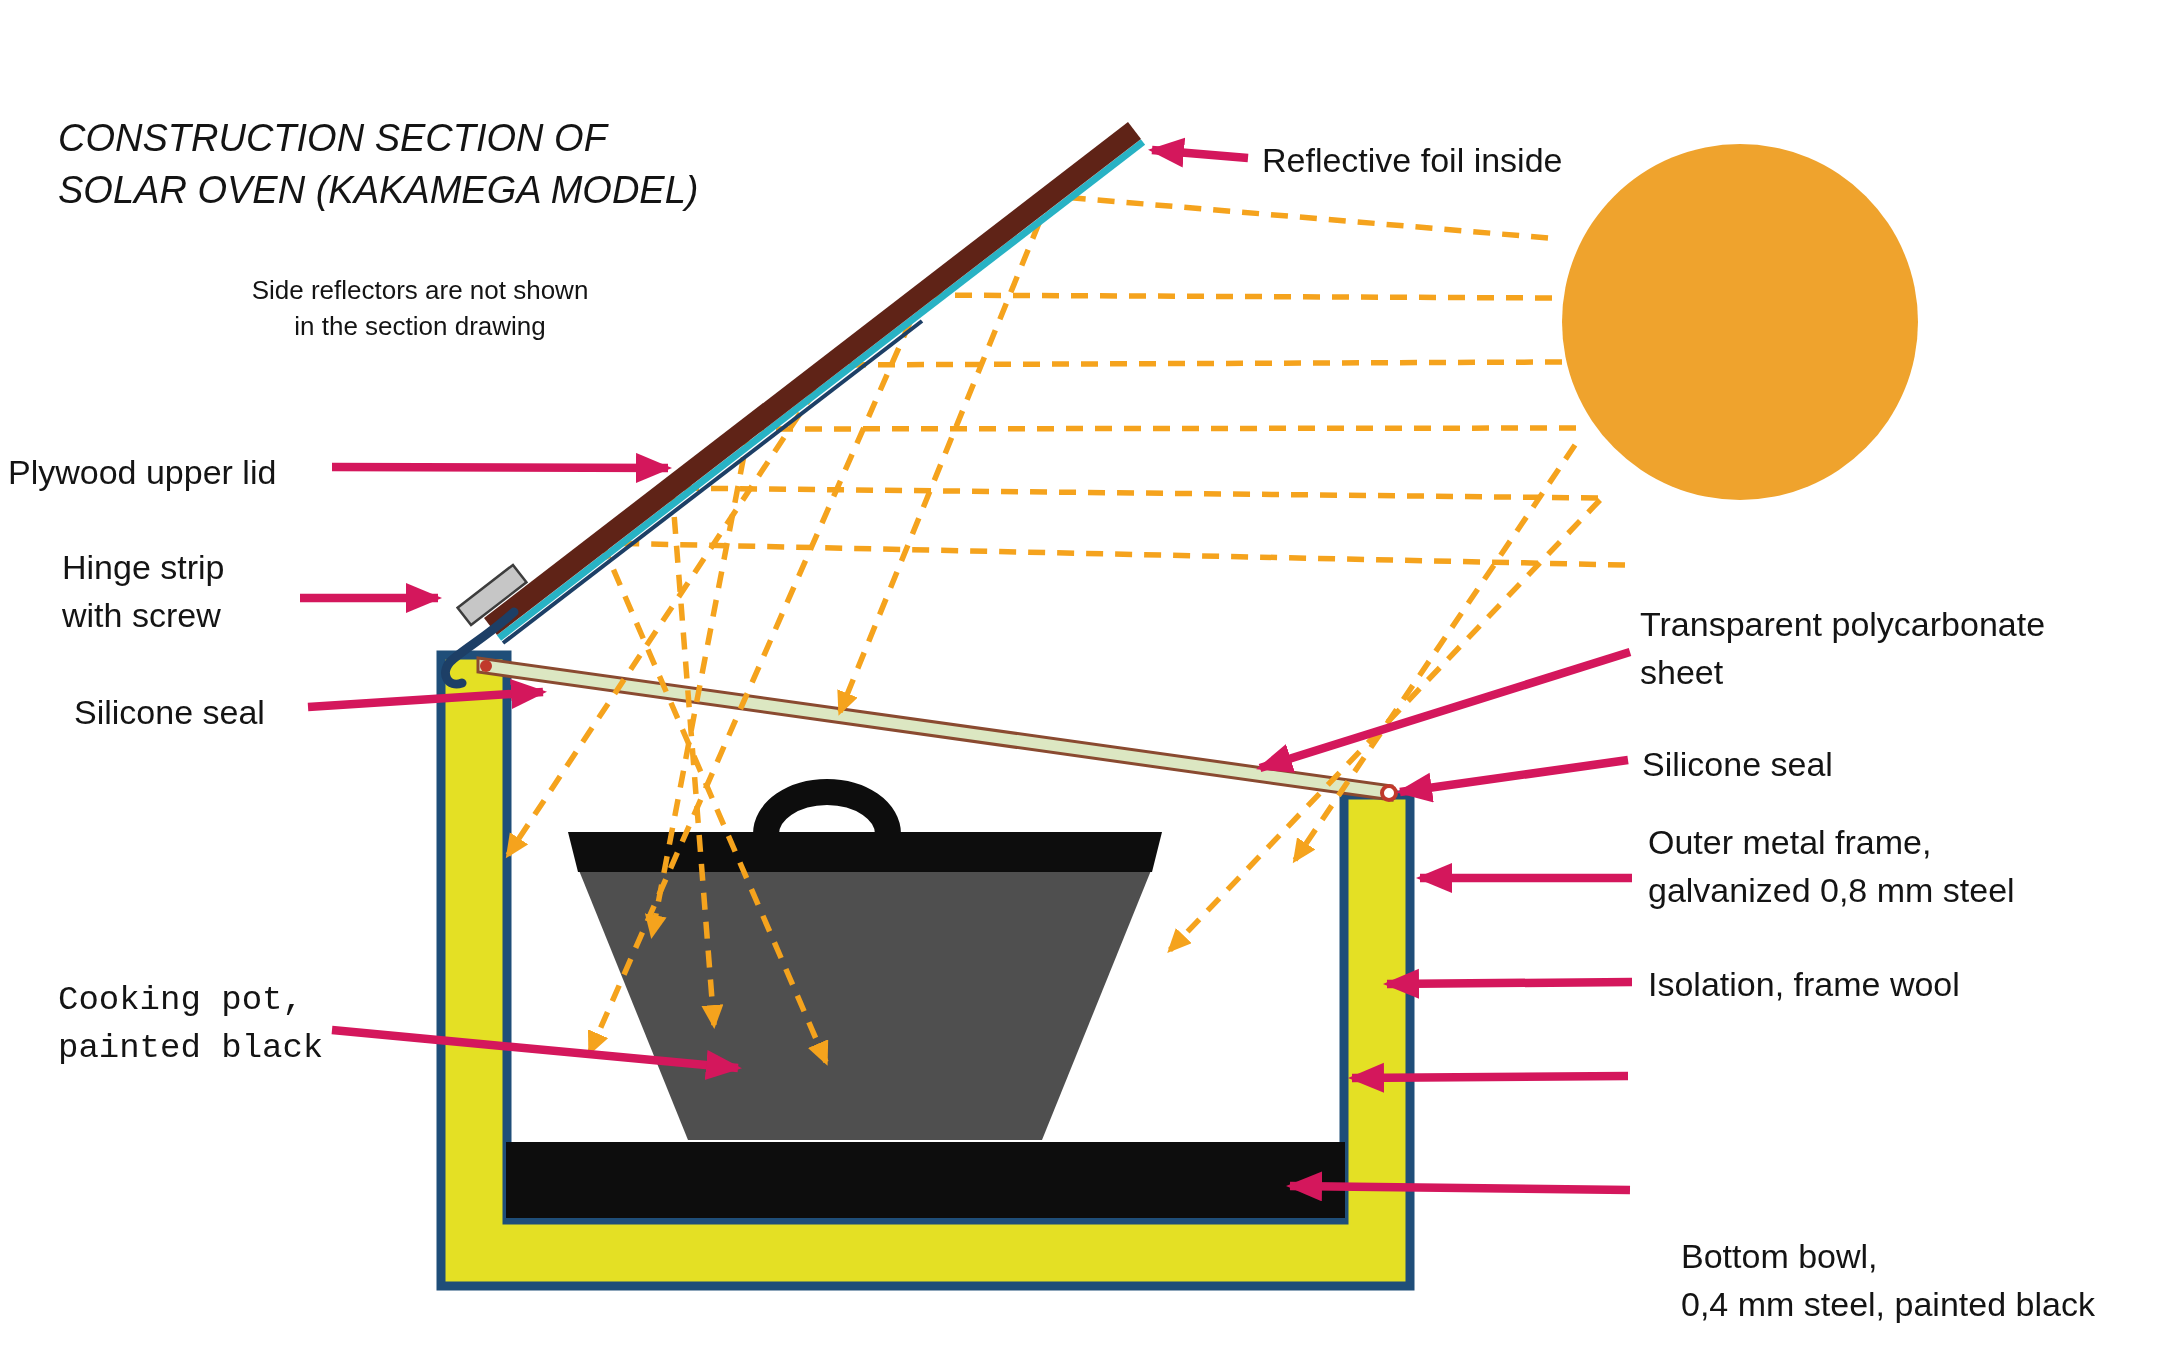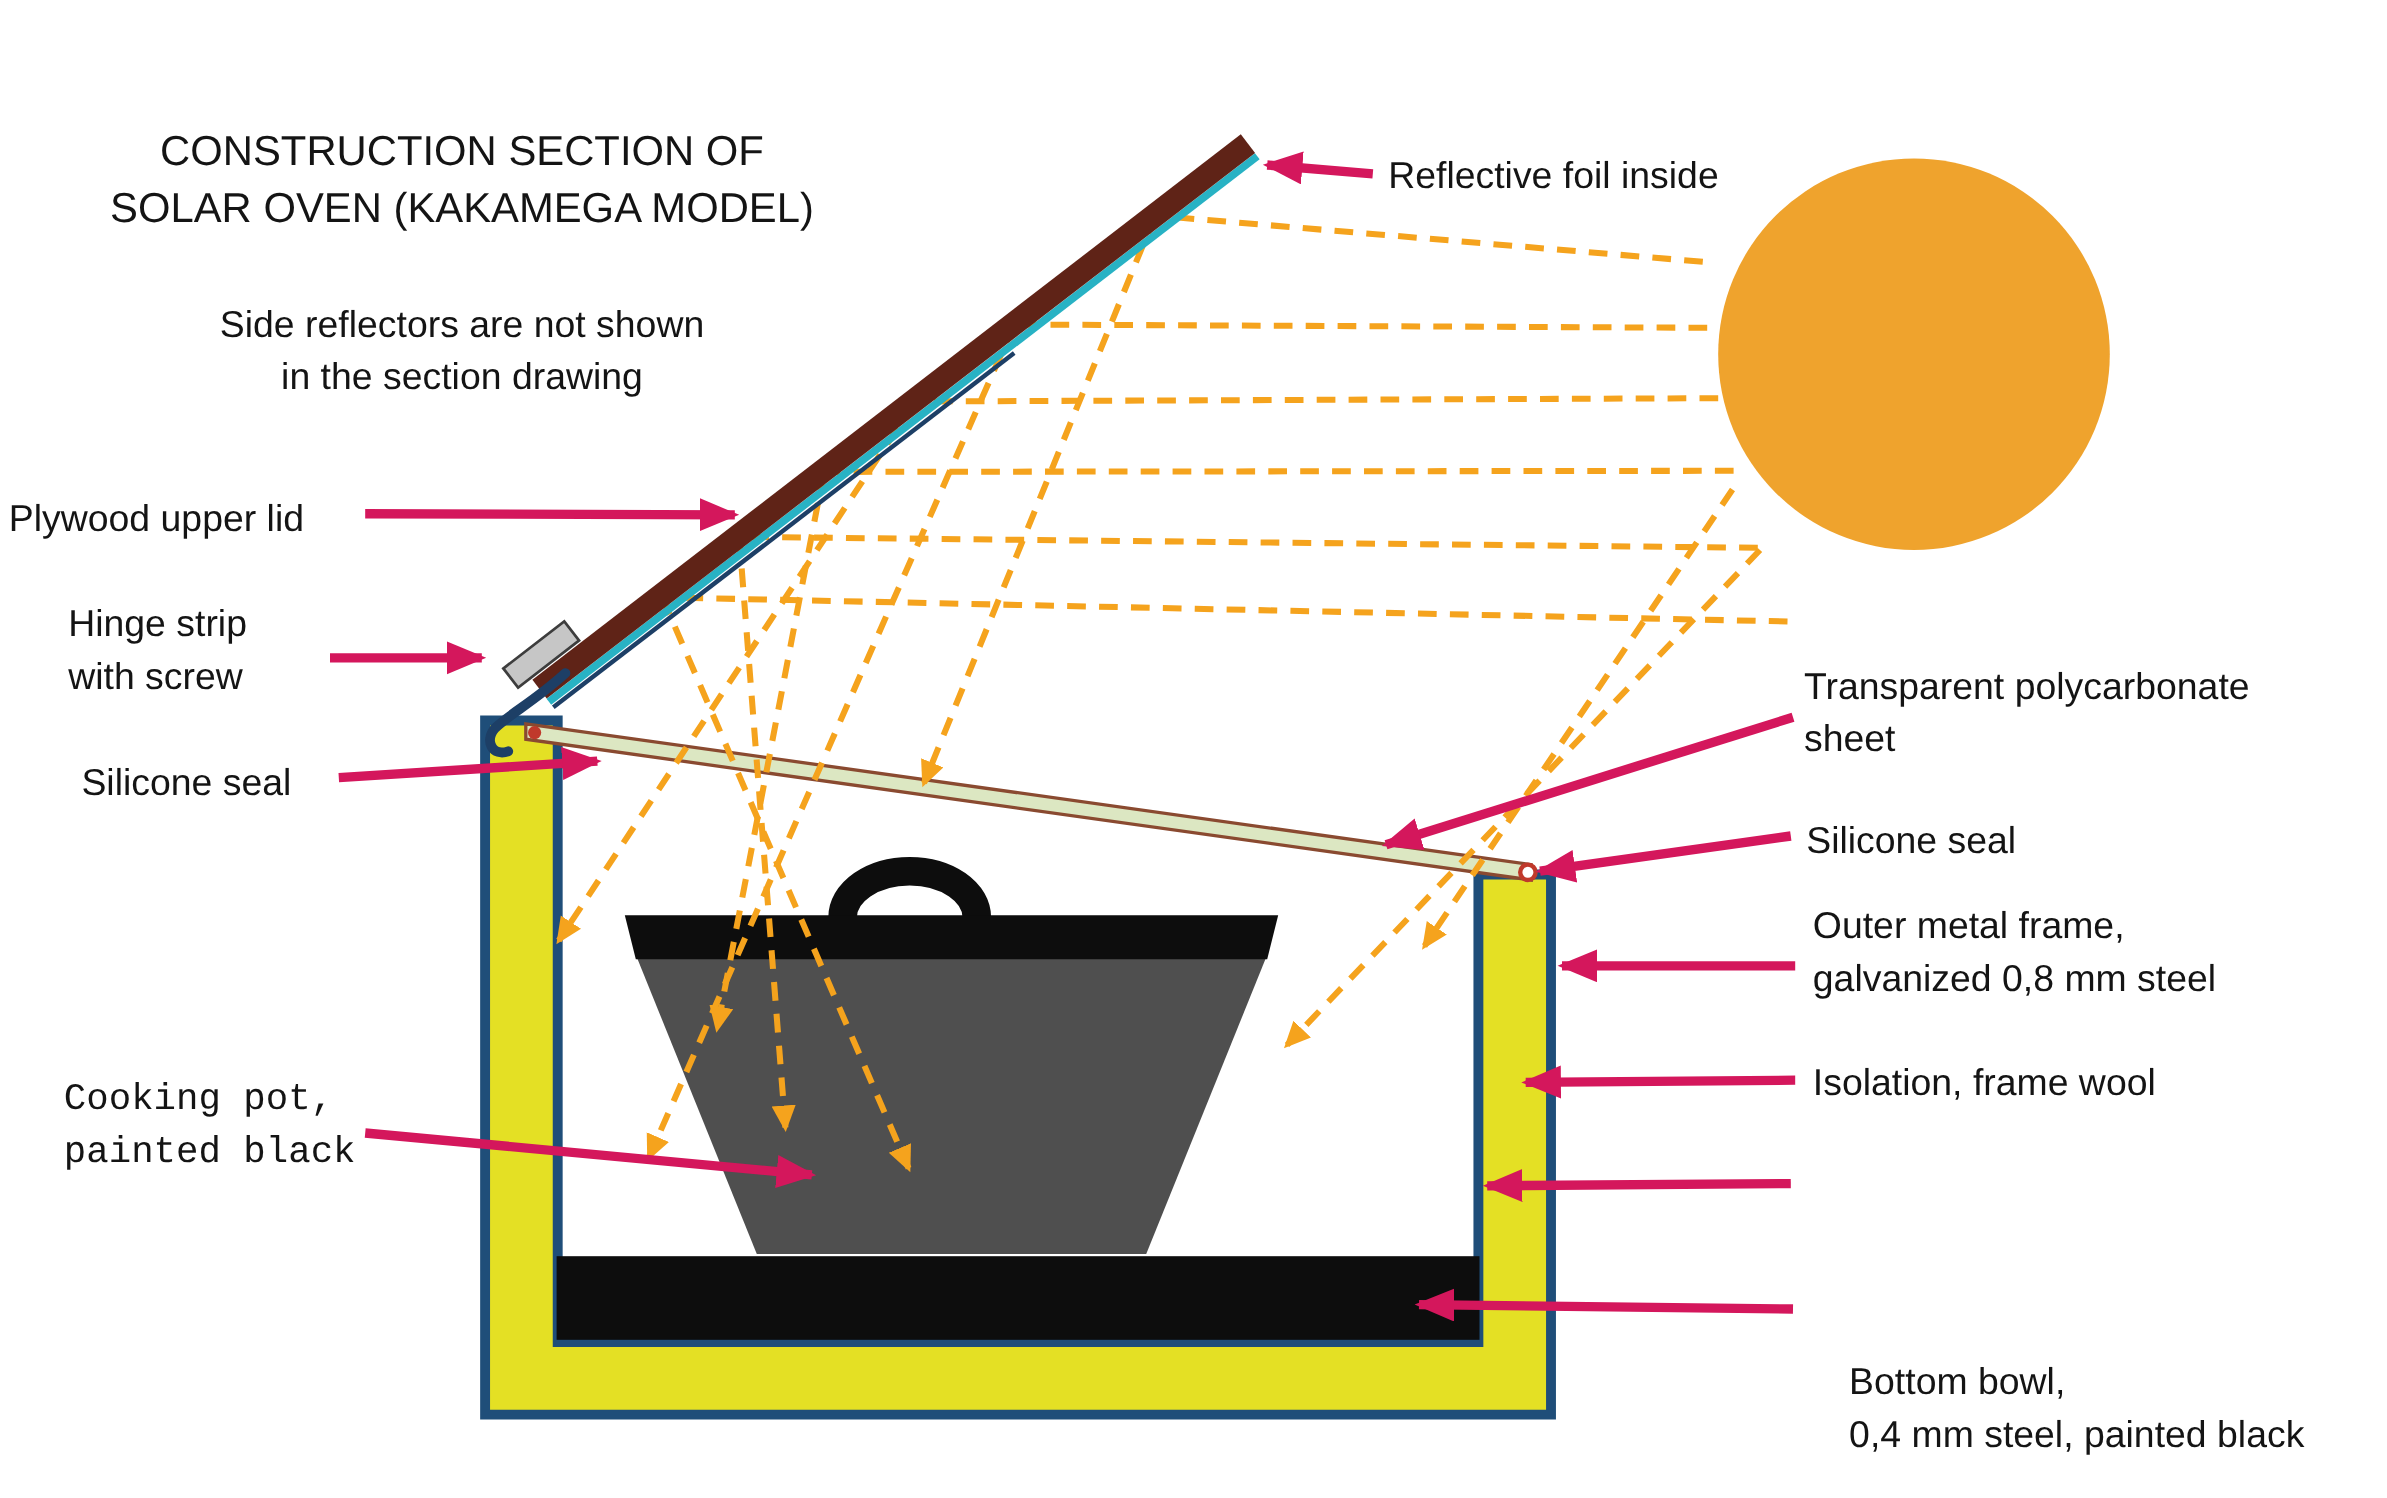--- a/index.html
+++ b/index.html
@@ -33,26 +33,26 @@
   .pointer{stroke:var(--c-pointer);stroke-width:8.5;}
 
   
   .lbl{
     position:absolute;
     font-size:34px;line-height:1.42;color:var(--c-text,#111);
     white-space:pre-line;
   }
   #title{
     position:absolute;left:58px;top:112px;width:724px;
-    text-align:center;font-size:38px;font-weight:500;line-height:1.38;
-    color:var(--c-text,#111);white-space:pre-line;
+    text-align:left;font-size:38px;font-weight:500;line-height:1.38;
+    color:var(--c-text,#111);white-space:pre-line;font-style:italic;
   }
   #subtitle{
     position:absolute;left:58px;top:272px;width:724px;
-    text-align:center;font-size:34px;line-height:1.4;
+    text-align:center;font-size:26px;line-height:1.4;
     color:var(--c-text,#111);white-space:pre-line;
   }
   #lbl-reflective{left:1262px;top:136px;}
   #lbl-plywood{left:8px;top:448px;}
   #lbl-hinge{left:62px;top:543px;}
   #lbl-silicone-left{left:74px;top:688px;}
   #lbl-transparent{left:1640px;top:600px;}
   #lbl-silicone-right{left:1642px;top:740px;}
   #lbl-outer{left:1648px;top:818px;}
   #lbl-isolation{left:1648px;top:960px;}

